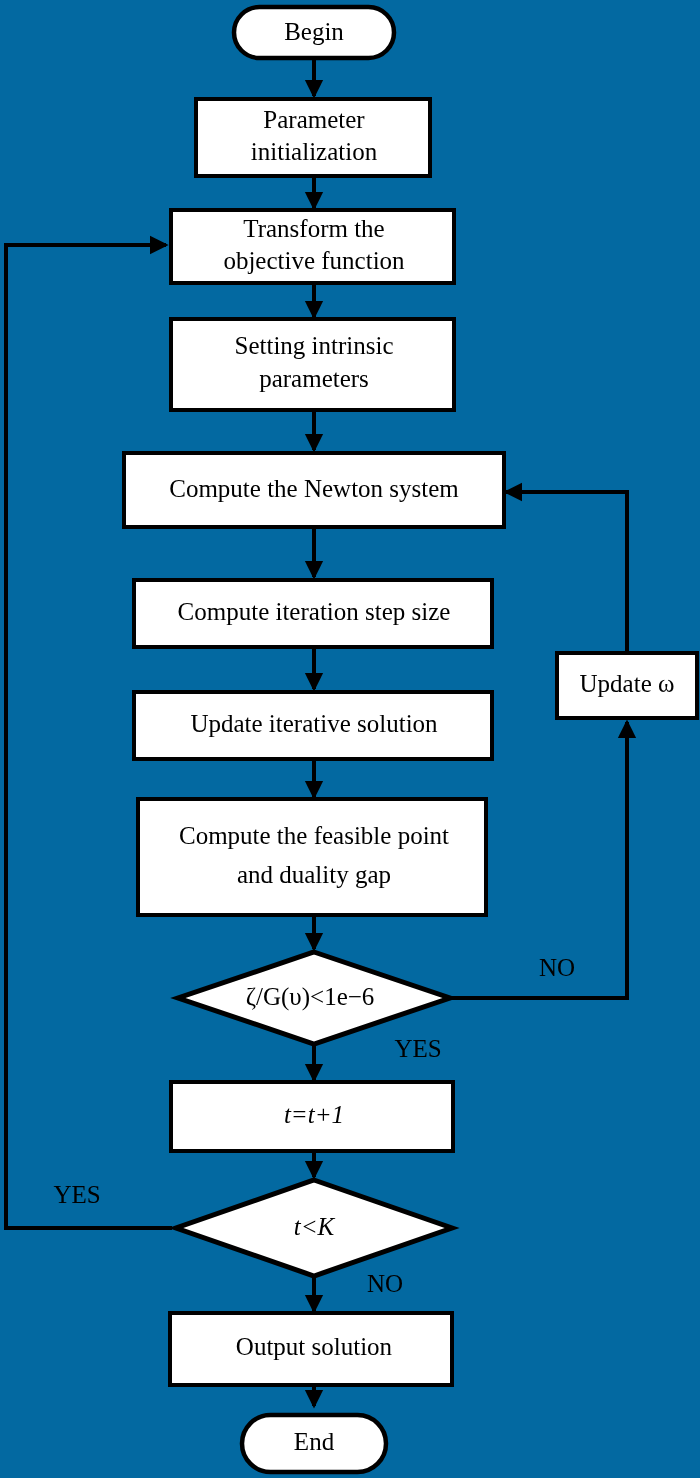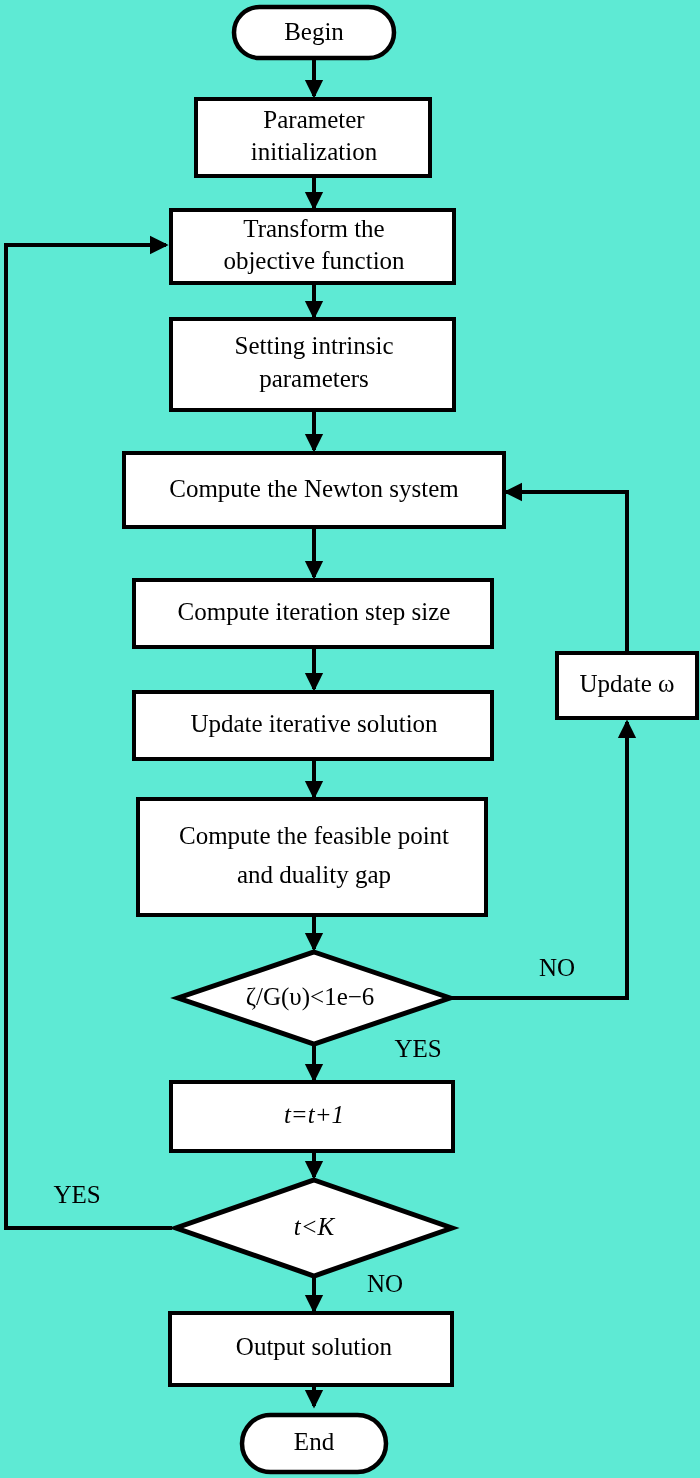--- a/index.html
+++ b/index.html
@@ -4,21 +4,21 @@
 <style>
   html, body {
     margin: 0;
     padding: 0;
     background: #ffffff;
   }
   #flowchart-root {
     position: relative;
     width: 700px;
     height: 1478px;
-    background: #5eead4;
+    background: #0369a1;
     font-family: "Liberation Serif", "DejaVu Serif", serif;
     overflow: hidden;
   }
   svg.chart-canvas {
     position: absolute;
     top: 0;
     left: 0;
     width: 700px;
     height: 1478px;
   }

